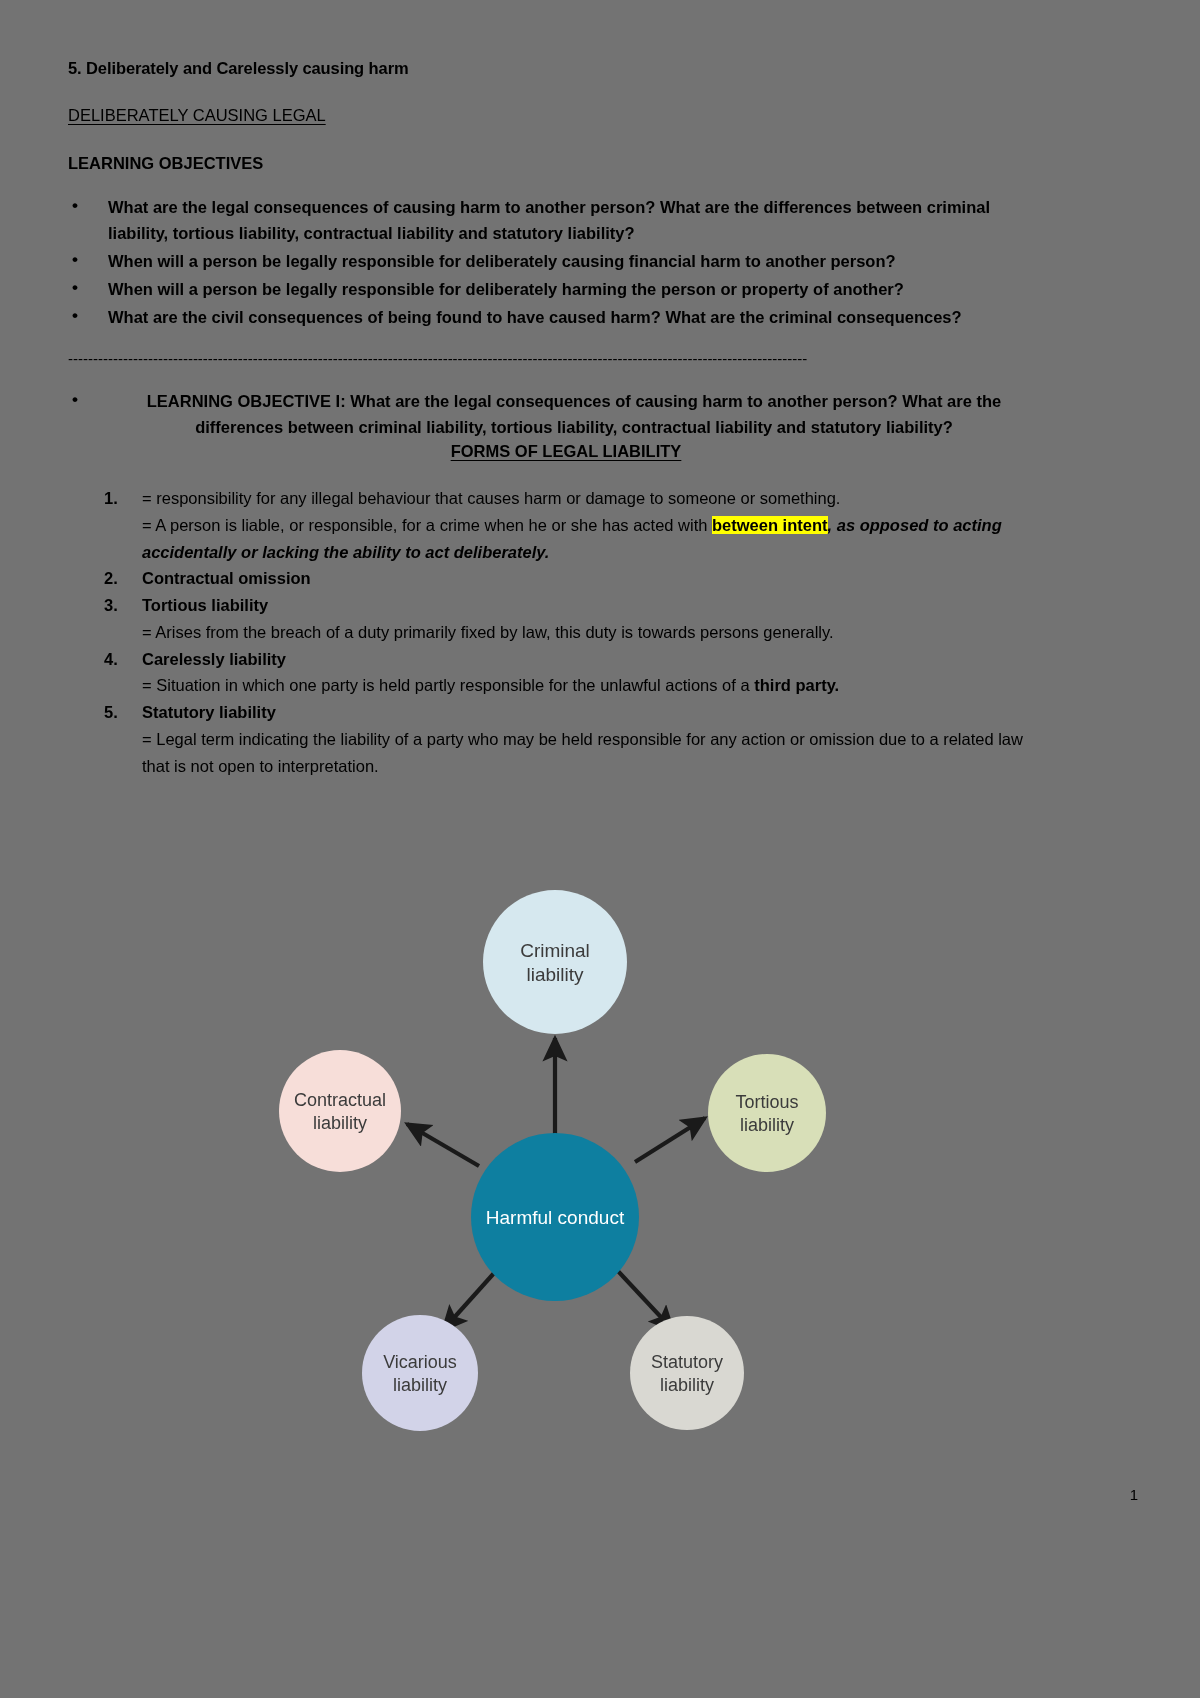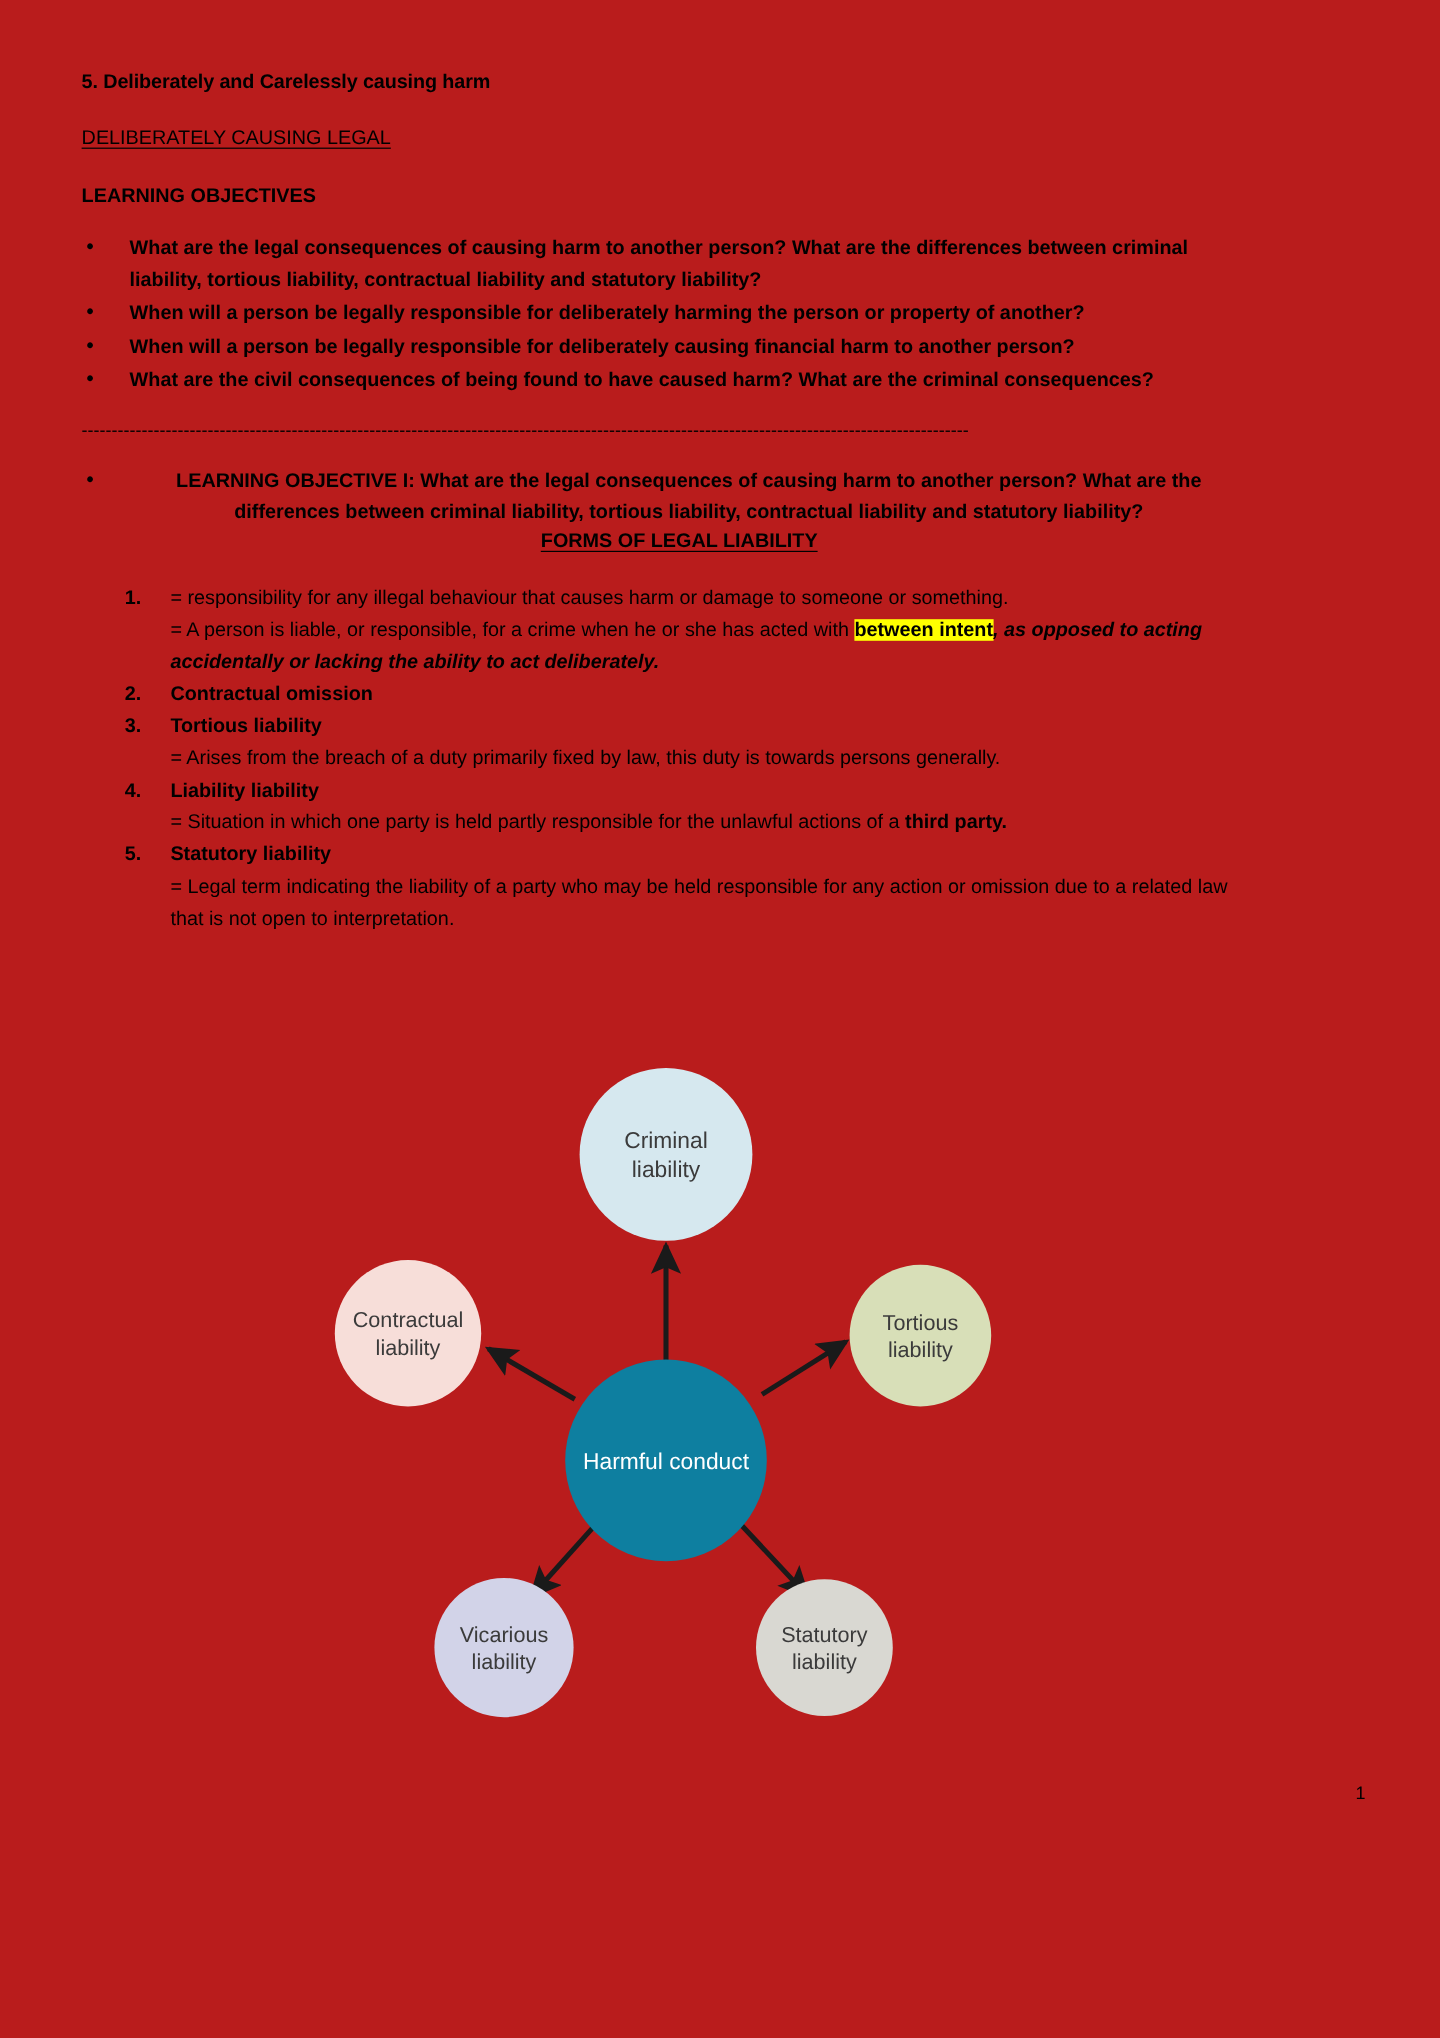--- a/index.html
+++ b/index.html
@@ -13,21 +13,21 @@
     position: relative;
     font-family: "Liberation Sans", sans-serif;
     color: #000000;
     overflow: hidden;
   }
   .page {
     position: absolute;
     left: 0; top: 0;
     width: 1200px;
     height: 1698px;
-    background: #b91c1c;
+    background: #737373;
   }
   .content {
     position: absolute;
     left: 68px;
     top: 58px;
     width: 972px;
   }
 
   
   .doc-title {
@@ -162,22 +162,22 @@
   <div class="content">
 
     <h1 class="doc-title">5. Deliberately and Carelessly causing harm</h1>
 
     <div class="section-head">DELIBERATELY CAUSING LEGAL</div>
 
     <div class="sub-head">LEARNING OBJECTIVES</div>
 
     <ul class="bullets">
       <li>What are the legal consequences of causing harm to another person? What are the differences between criminal liability, tortious liability, contractual liability and statutory liability?</li>
+      <li>When will a person be legally responsible for deliberately causing financial harm to another person?</li>
       <li>When will a person be legally responsible for deliberately harming the person or property of another?</li>
-      <li>When will a person be legally responsible for deliberately causing financial harm to another person?</li>
       <li>What are the civil consequences of being found to have caused harm? What are the criminal consequences?</li>
     </ul>
 
     <div class="rule">----------------------------------------------------------------------------------------------------------------------------------------------------</div>
 
     <ul class="bullets objective-block">
       <li>LEARNING OBJECTIVE I: What are the legal consequences of causing harm to another person? What are the differences between criminal liability, tortious liability, contractual liability and statutory liability?</li>
     </ul>
 
     <div class="forms-title">FORMS OF LEGAL LIABILITY</div>
@@ -192,21 +192,21 @@
       <li>
         <span class="form-name">Contractual omission</span>
       </li>
 
       <li>
         <span class="form-name">Tortious liability</span>
         <span class="form-def">= Arises from the breach of a duty primarily fixed by law, this duty is towards persons generally.</span>
       </li>
 
       <li>
-        <span class="form-name">Liability liability</span>
+        <span class="form-name">Carelessly liability</span>
         <span class="form-def"><span>= Situation in which one party is held partly responsible for the unlawful actions of a </span><span class="b">third party.</span></span>
       </li>
 
       <li>
         <span class="form-name">Statutory liability</span>
         <span class="form-def">= Legal term indicating the liability of a party who may be held responsible for any action or omission due to a related law that is not open to interpretation.</span>
       </li>
 
     </ol>
   </div>

